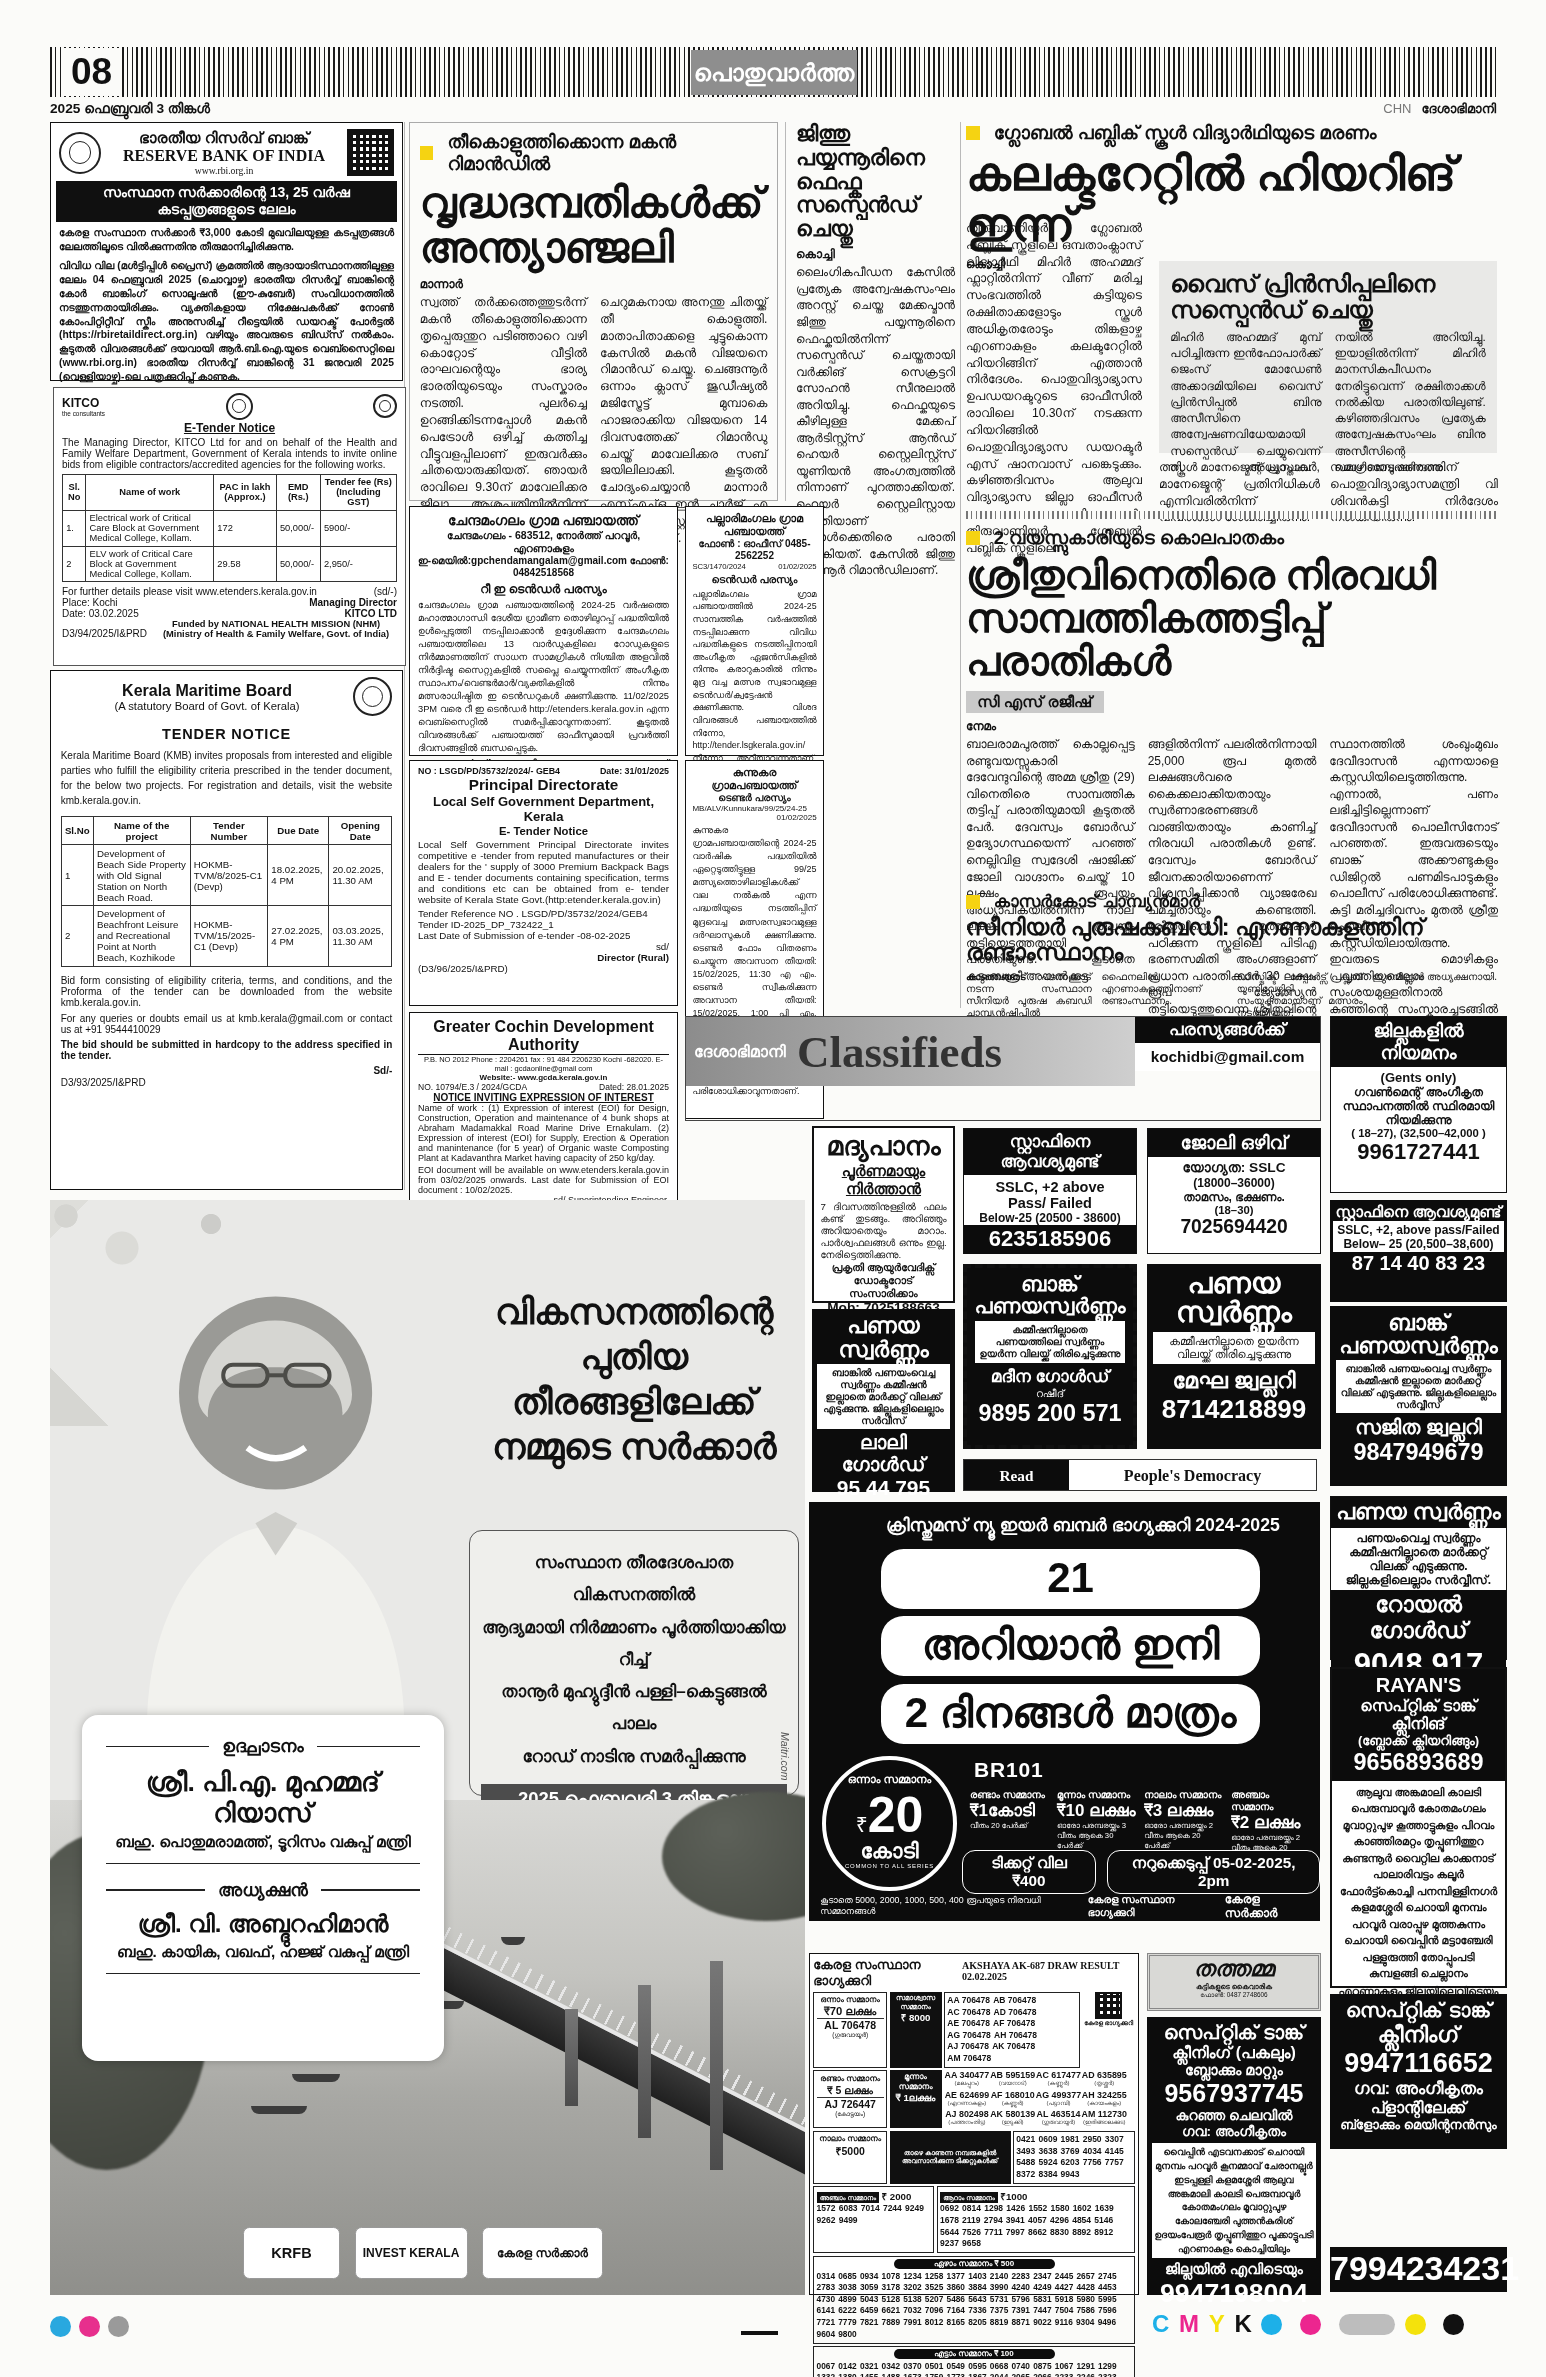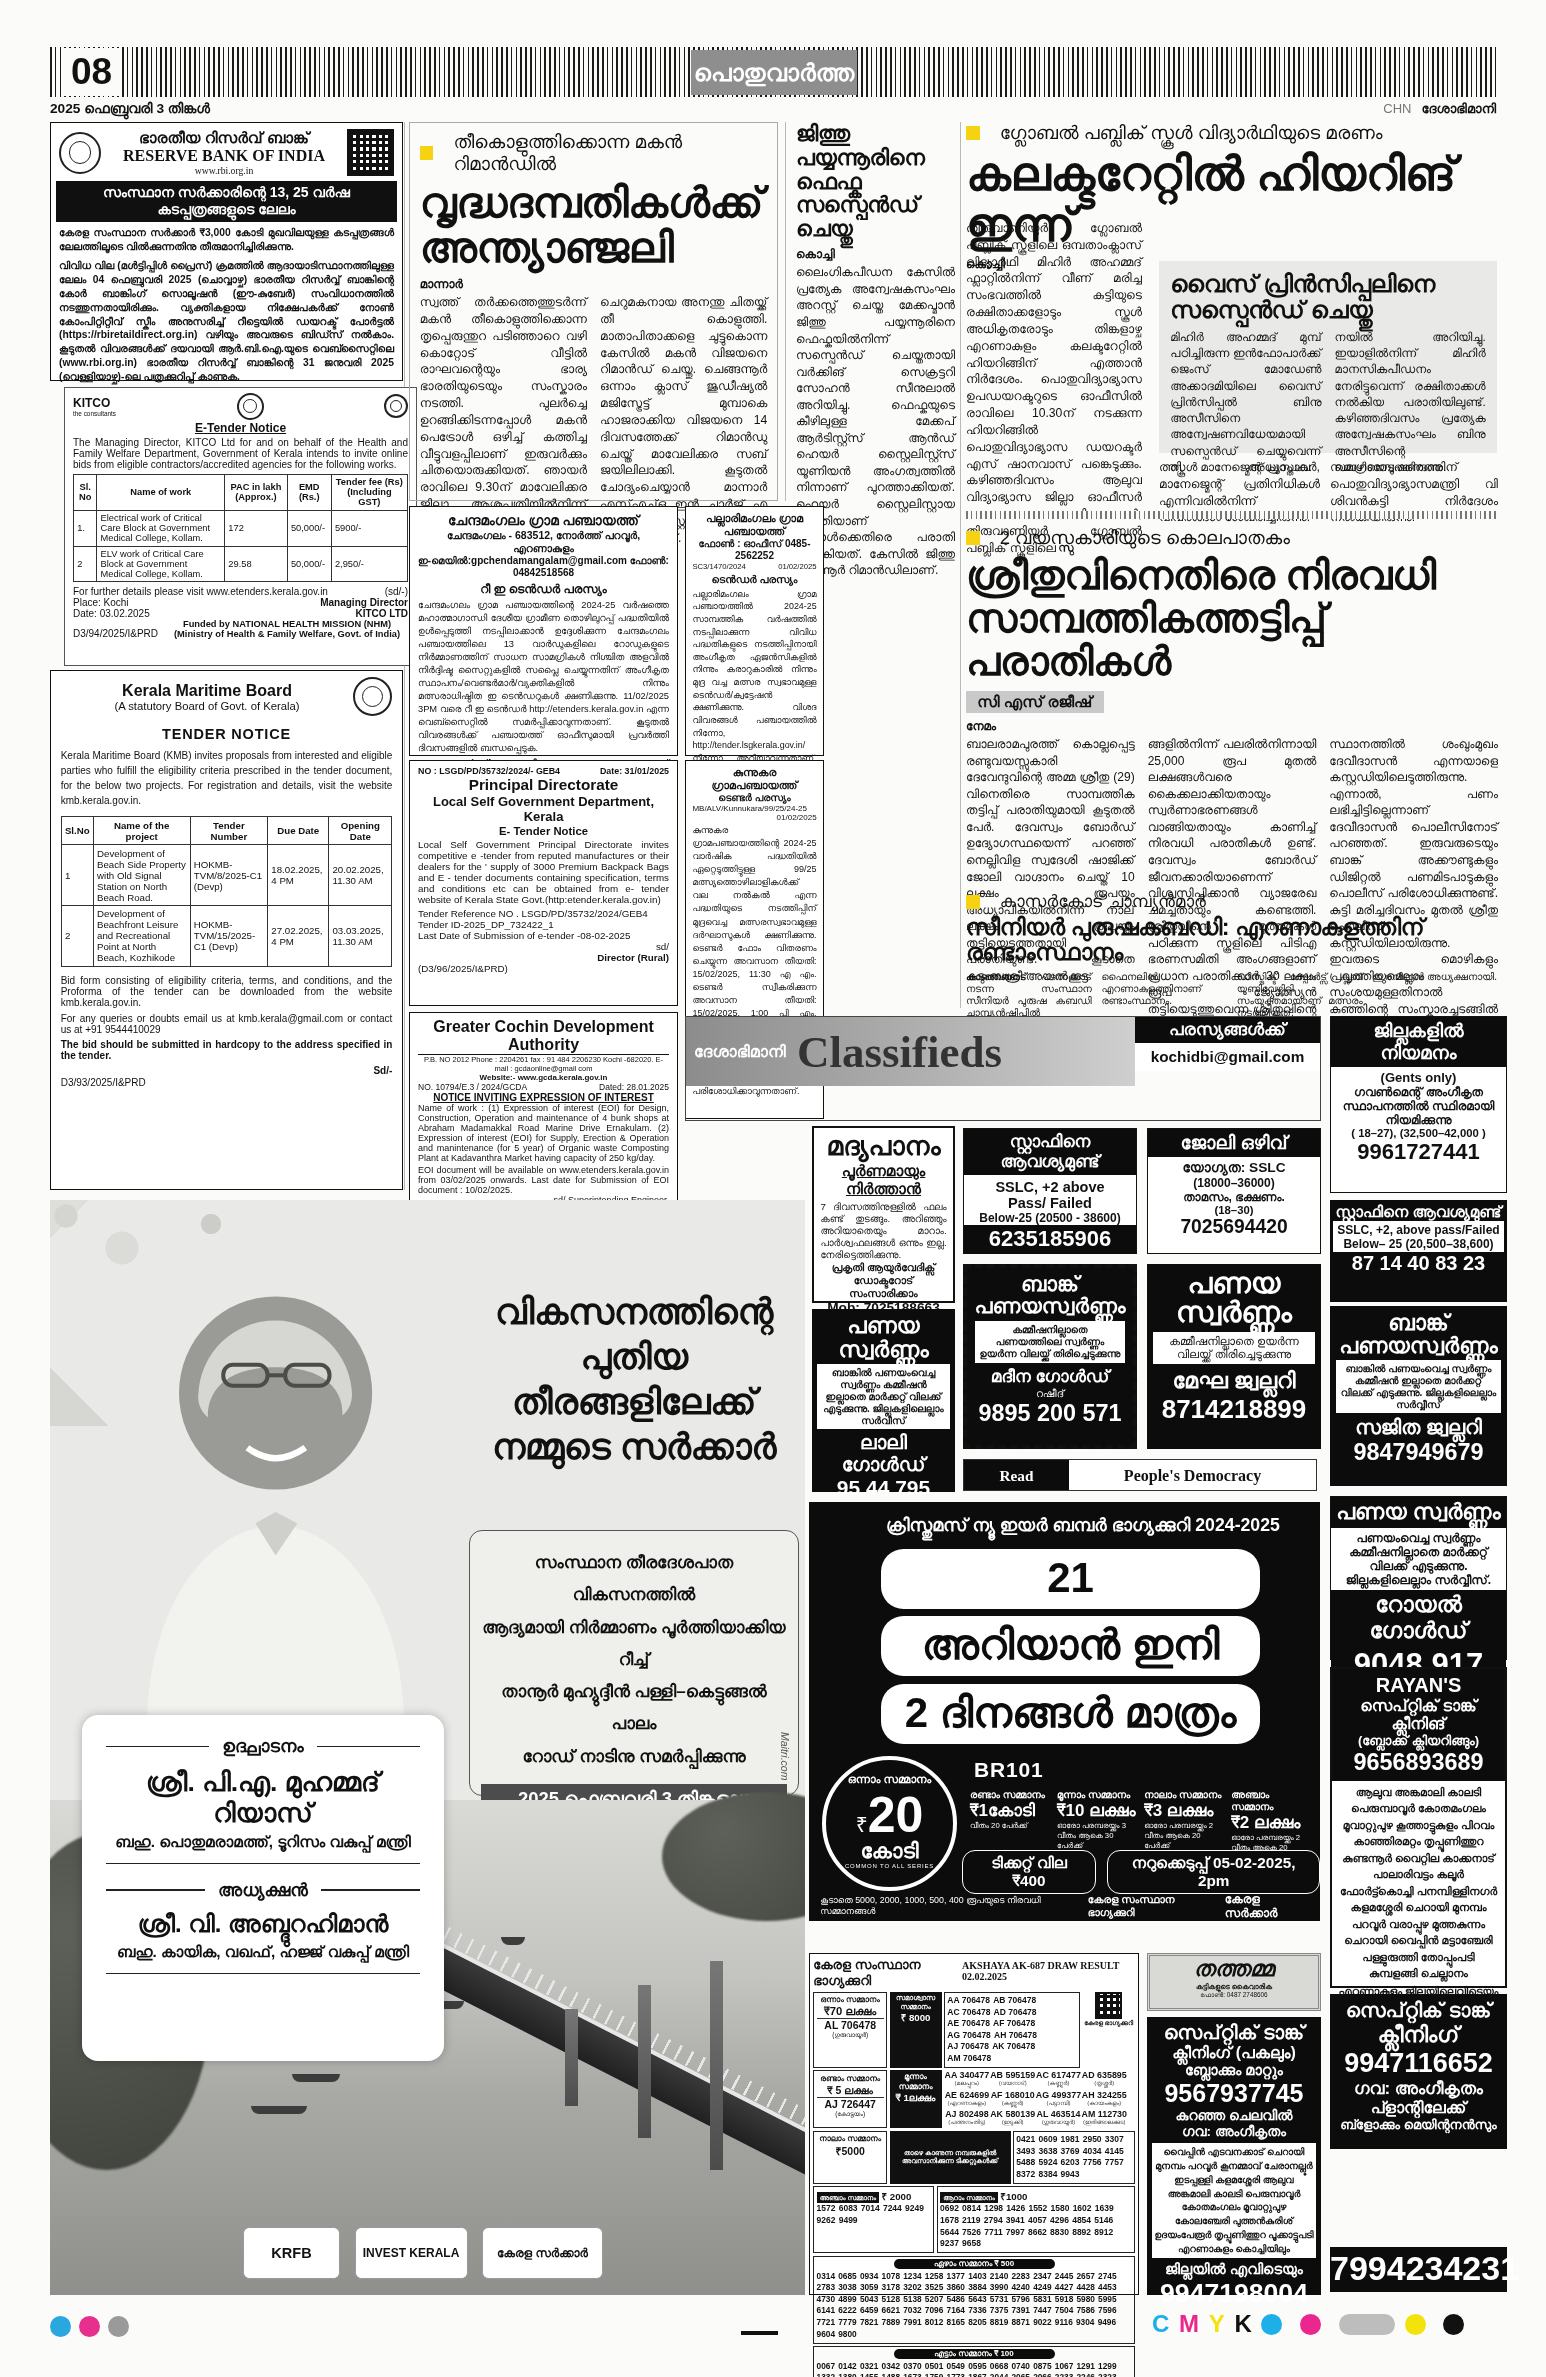--- a/index.html
+++ b/index.html
@@ -12,21 +12,21 @@
   .b3{border:2.4px solid #111;background:#fff;}
   .just{text-align:justify;}
   .ctr{text-align:center;}
   .bold{font-weight:bold;}
   .serif{font-family:"Liberation Serif",serif;}
   
   .stripes{background:repeating-linear-gradient(90deg,#1a1a1a 0 1.6px,#fbfbf9 1.6px 4.8px);}
   .pageno{background:#fbfbf9;font-size:37px;font-weight:bold;padding:0 8px;line-height:48px;}
   .secbox{background:#8e8e8e;color:#fff;font-size:24px;font-weight:bold;line-height:45px;text-align:center;}
   
-  .kick{display:flex;align-items:center;gap:20px;font-weight:normal;}
+  .kick{display:flex;align-items:center;gap:14px;font-weight:bold;}
   .ksq{width:13.7px;height:13.7px;background:#f5d312;flex:0 0 auto;}
   .hl{font-weight:bold;line-height:1.08;letter-spacing:-0.4px;}
   .dl{font-weight:bold;font-size:12px;margin:6.4px 0 3.2px;}
   .bodytxt{font-size:12.2px;line-height:1.38;}
   .colwrap{display:flex;gap:13px;}
   .colwrap>div{flex:1;}
   .vrule{width:0.8px;background:#b9b9b9;}
   .sepband{background:repeating-linear-gradient(90deg,#777 0 1.6px,#fbfbf9 1.6px 4.8px);height:8px;}
   .greybox{background:#e9e9e7;}
   .byline{display:inline-block;background:#c9c9c9;padding:1.6px 11.3px;font-weight:bold;font-size:15.3px;}
@@ -104,21 +104,21 @@
         <div class="serif" style="font-size:9.7px;">www.rbi.org.in</div>
       </div>
       <div class="qr" style="width:47px;height:47px;flex:0 0 auto;"></div>
     </div>
     <div class="rbiband" style="font-size:14px;padding:3.2px 1.6px;margin:4.8px -3.2px;">സംസ്ഥാന സർക്കാരിന്റെ 13, 25 വർഷ കടപ്പത്രങ്ങളുടെ ലേലം</div>
     <div class="just bold" style="font-size:10.3px;line-height:1.35;">കേരള സംസ്ഥാന സർക്കാർ ₹3,000 കോടി മുഖവിലയുള്ള കടപ്പത്രങ്ങൾ ലേലത്തിലൂടെ വിൽക്കുന്നതിനു തീരുമാനിച്ചിരിക്കുന്നു.</div>
     <div class="just bold" style="font-size:10.3px;line-height:1.35;margin-top:4.8px;">വിവിധ വില (മൾട്ടിപ്പിൾ പ്രൈസ്) ക്രമത്തിൽ ആദായാടിസ്ഥാനത്തിലുള്ള ലേലം 04 ഫെബ്രുവരി 2025 (ചൊവ്വാഴ്ച) ഭാരതീയ റിസർവ്വ് ബാങ്കിന്റെ കോർ ബാങ്കിംഗ് സൊലൂഷൻ (ഈ-കുബേർ) സംവിധാനത്തിൽ നടത്തുന്നതായിരിക്കും. വ്യക്തികളായ നിക്ഷേപകർക്ക് നോൺ കോംപിറ്റിറ്റീവ് സ്കീം അനുസരിച്ച് റീട്ടെയിൽ ഡയറക്ട് പോർട്ടൽ (https://rbiretaildirect.org.in) വഴിയും അവരുടെ ബിഡ്സ് നൽകാം. കൂടുതൽ വിവരങ്ങൾക്ക് ദയവായി ആർ.ബി.ഐ.യുടെ വെബ്സൈറ്റിലെ (www.rbi.org.in) ഭാരതീയ റിസർവ്വ് ബാങ്കിന്റെ 31 ജനുവരി 2025 (വെള്ളിയാഴ്ച)-ലെ പത്രക്കുറിപ്പ് കാണുക.</div>
     <div class="ctr bold" style="font-size:9.7px;margin-top:4.8px;">"ഇമെയിൽ/എസ്എംഎസ്/ടെലിഫോൺ എന്നിവയിലൂടെ ലഭിക്കുന്ന സാമ്പത്തിക വാഗ്ദാനങ്ങളാൽ വഞ്ചിതരാകാതിരിക്കുക."</div>
   </div>
 
-  <div class="abs b1" style="left:64px;top:387px;width:353px;height:279px;padding:4.8px 8px;font-size:10px;">
+  <div class="abs b1" style="left:53px;top:387px;width:353px;height:279px;padding:4.8px 8px;font-size:10px;">
     <div style="display:flex;justify-content:space-between;align-items:center;">
       <div class="bold" style="font-size:12px;"><span>KITCO</span><div style="font-size:6.4px;font-weight:normal;">the consultants</div></div>
       <div class="seal" style="width:27px;height:27px;">
           <div></div>
         </div>
       <div class="seal" style="width:24px;height:24px;">
           <div></div>
         </div>
     </div>
     <div class="ctr bold" style="font-size:12px;text-decoration:underline;margin:1.6px 0;">E-Tender Notice</div>

